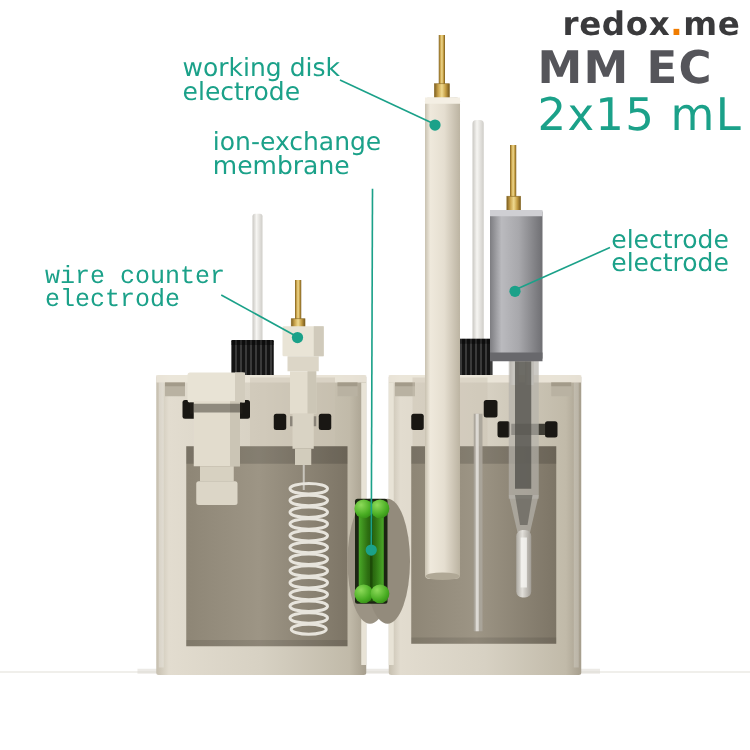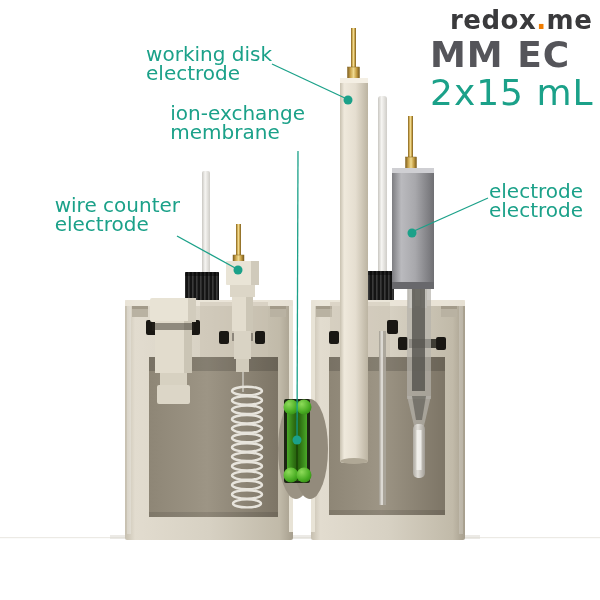--- a/index.html
+++ b/index.html
@@ -5,21 +5,21 @@
   html,body{margin:0;padding:0;background:#fff;}
   .stage{position:relative;width:600px;height:600px;background:#fff;overflow:hidden;
          font-family:"DejaVu Sans",sans-serif;}
   .stage svg{position:absolute;left:0;top:0;}
   
   .lbl{position:absolute;color:var(--accent_teal,#1ba189);font-size:20px;line-height:19px;white-space:nowrap;}
   .lbl.r{text-align:left;}
   .lbl span{display:block;}
   .lbl-working{top:45px;right:328px;}
   .lbl-membrane{top:104px;right:295px;}
-  .lbl-counter{top:196px;right:420px;}
+  .lbl-counter{top:212px;right:420px;font-family:Liberation Mono, monospace;}
   .lbl-reference{top:182px;left:489px;text-align:left;}
   
   .brand{position:absolute;left:430px;top:5px;}
   .brand .logo{font-size:26px;line-height:31px;font-weight:bold;color:var(--logo_dark,#3a3a3c);letter-spacing:0.5px;margin-left:20px;}
   .brand .logo .dot{color:var(--logo_orange,#f07c00);}
   .brand .pline{font-size:36px;line-height:38px;color:var(--product_gray,#55555a);letter-spacing:1px;font-weight:bold;}
   .brand .vol{font-size:36px;line-height:38px;color:var(--accent_teal,#1ba189);letter-spacing:1px;}
   .leader{stroke:var(--accent_teal,#1ba189);stroke-width:1.3;fill:none;}
   .ldot{fill:var(--accent_teal,#1ba189);}
 </style>

